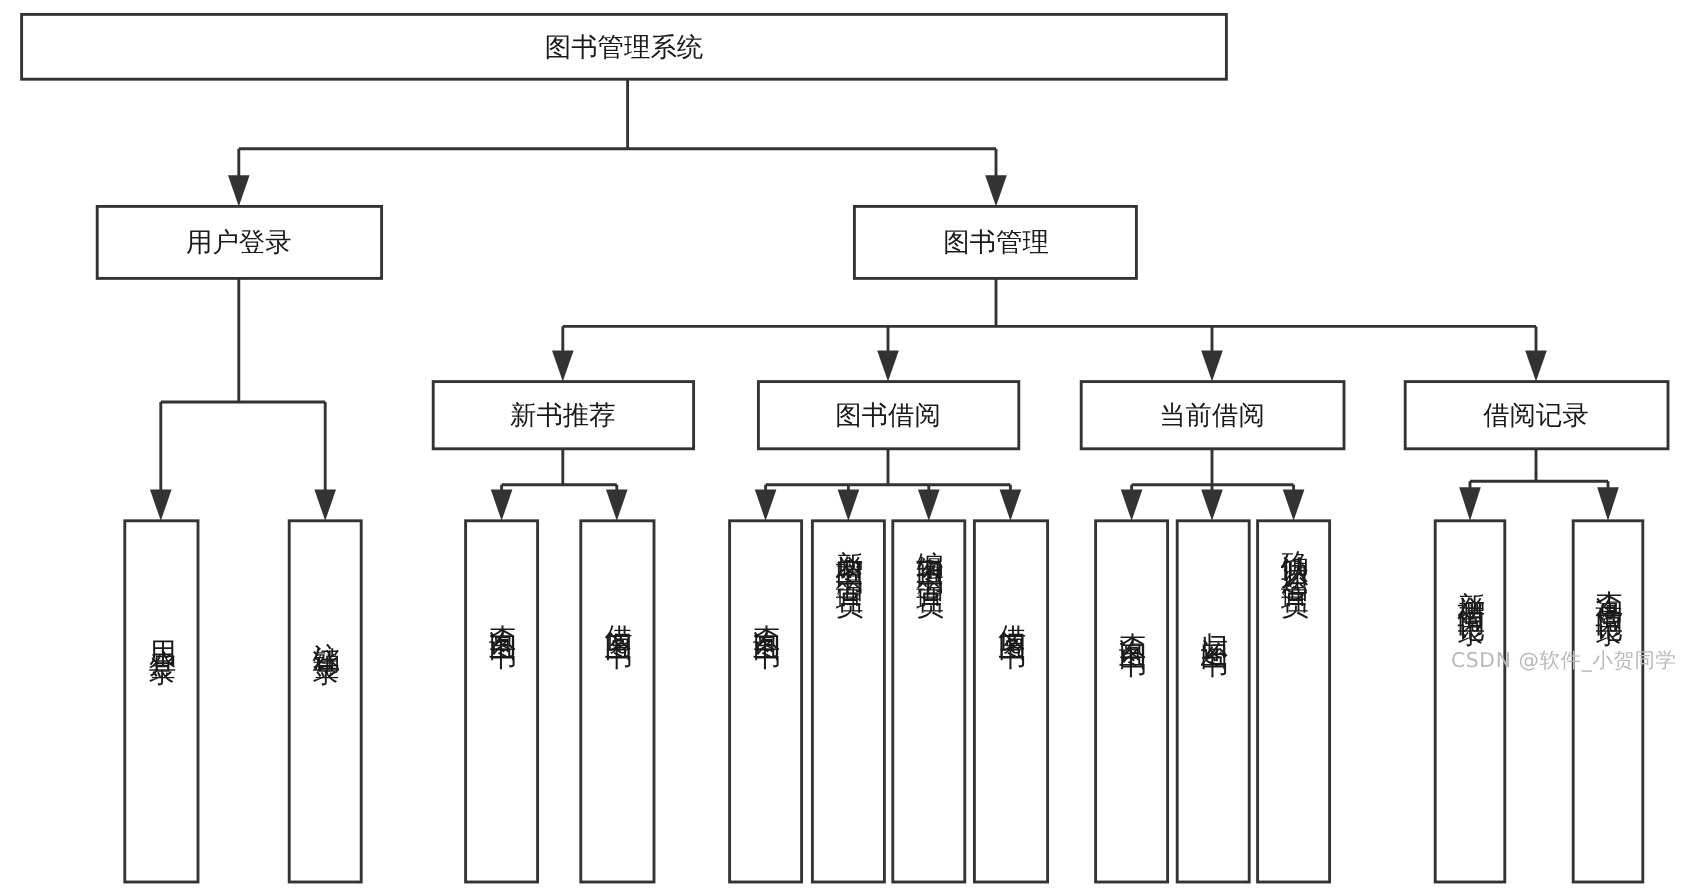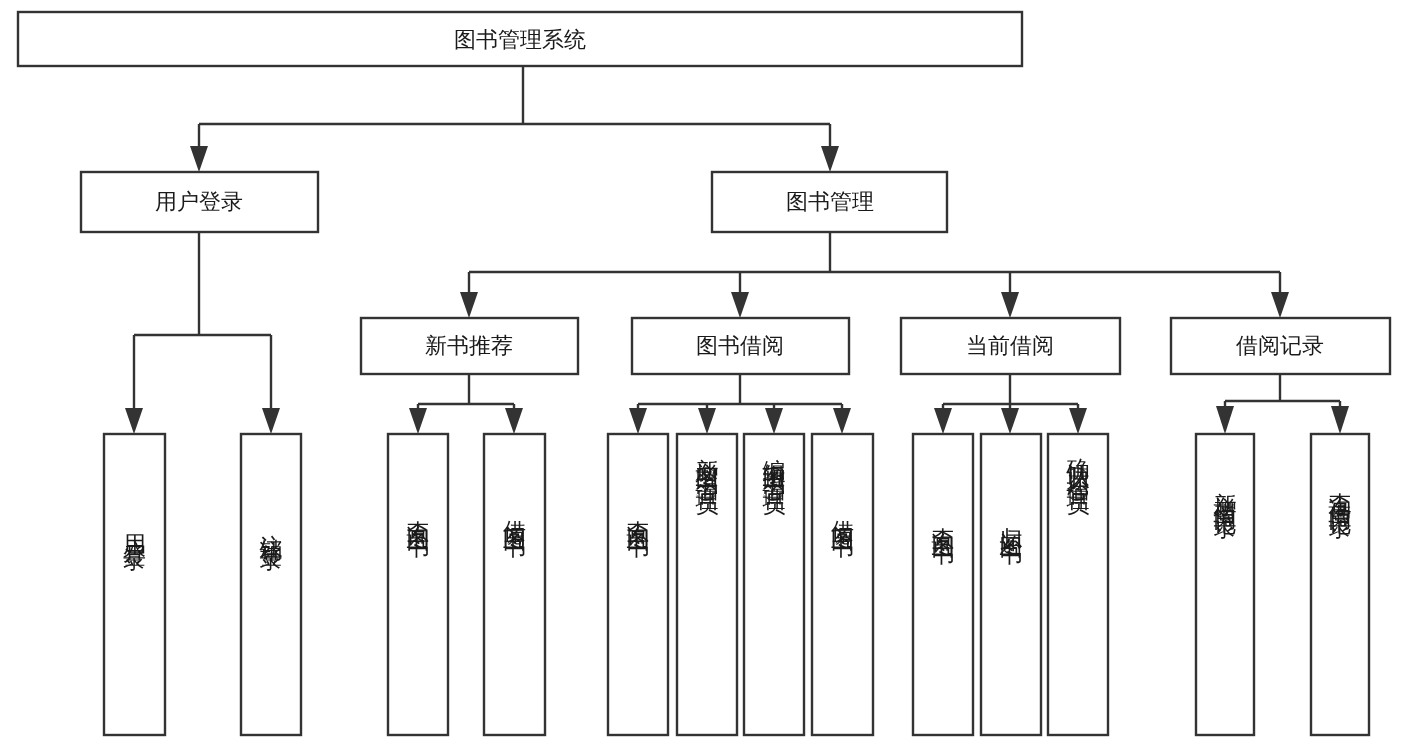--- a/index.html
+++ b/index.html
@@ -221,13 +221,14 @@
   <div class="vlabel-wrap" style="left:1048px; top:434px; width:60px; height:301px; padding-top:6px;">
     <span class="vlabel">确认归还（管理员）</span>
   </div>
   <div class="vlabel-wrap" style="left:1196px; top:434px; width:58px; height:301px; padding-top:40px;">
     <span class="vlabel">新增借阅记录</span>
   </div>
   <div class="vlabel-wrap" style="left:1311px; top:434px; width:58px; height:301px; padding-top:40px;">
     <span class="vlabel">查询借阅记录</span>
   </div>
 
+  <div class="watermark">CSDN @软件_小贺同学</div>
 </div>
 
 </body></html>

